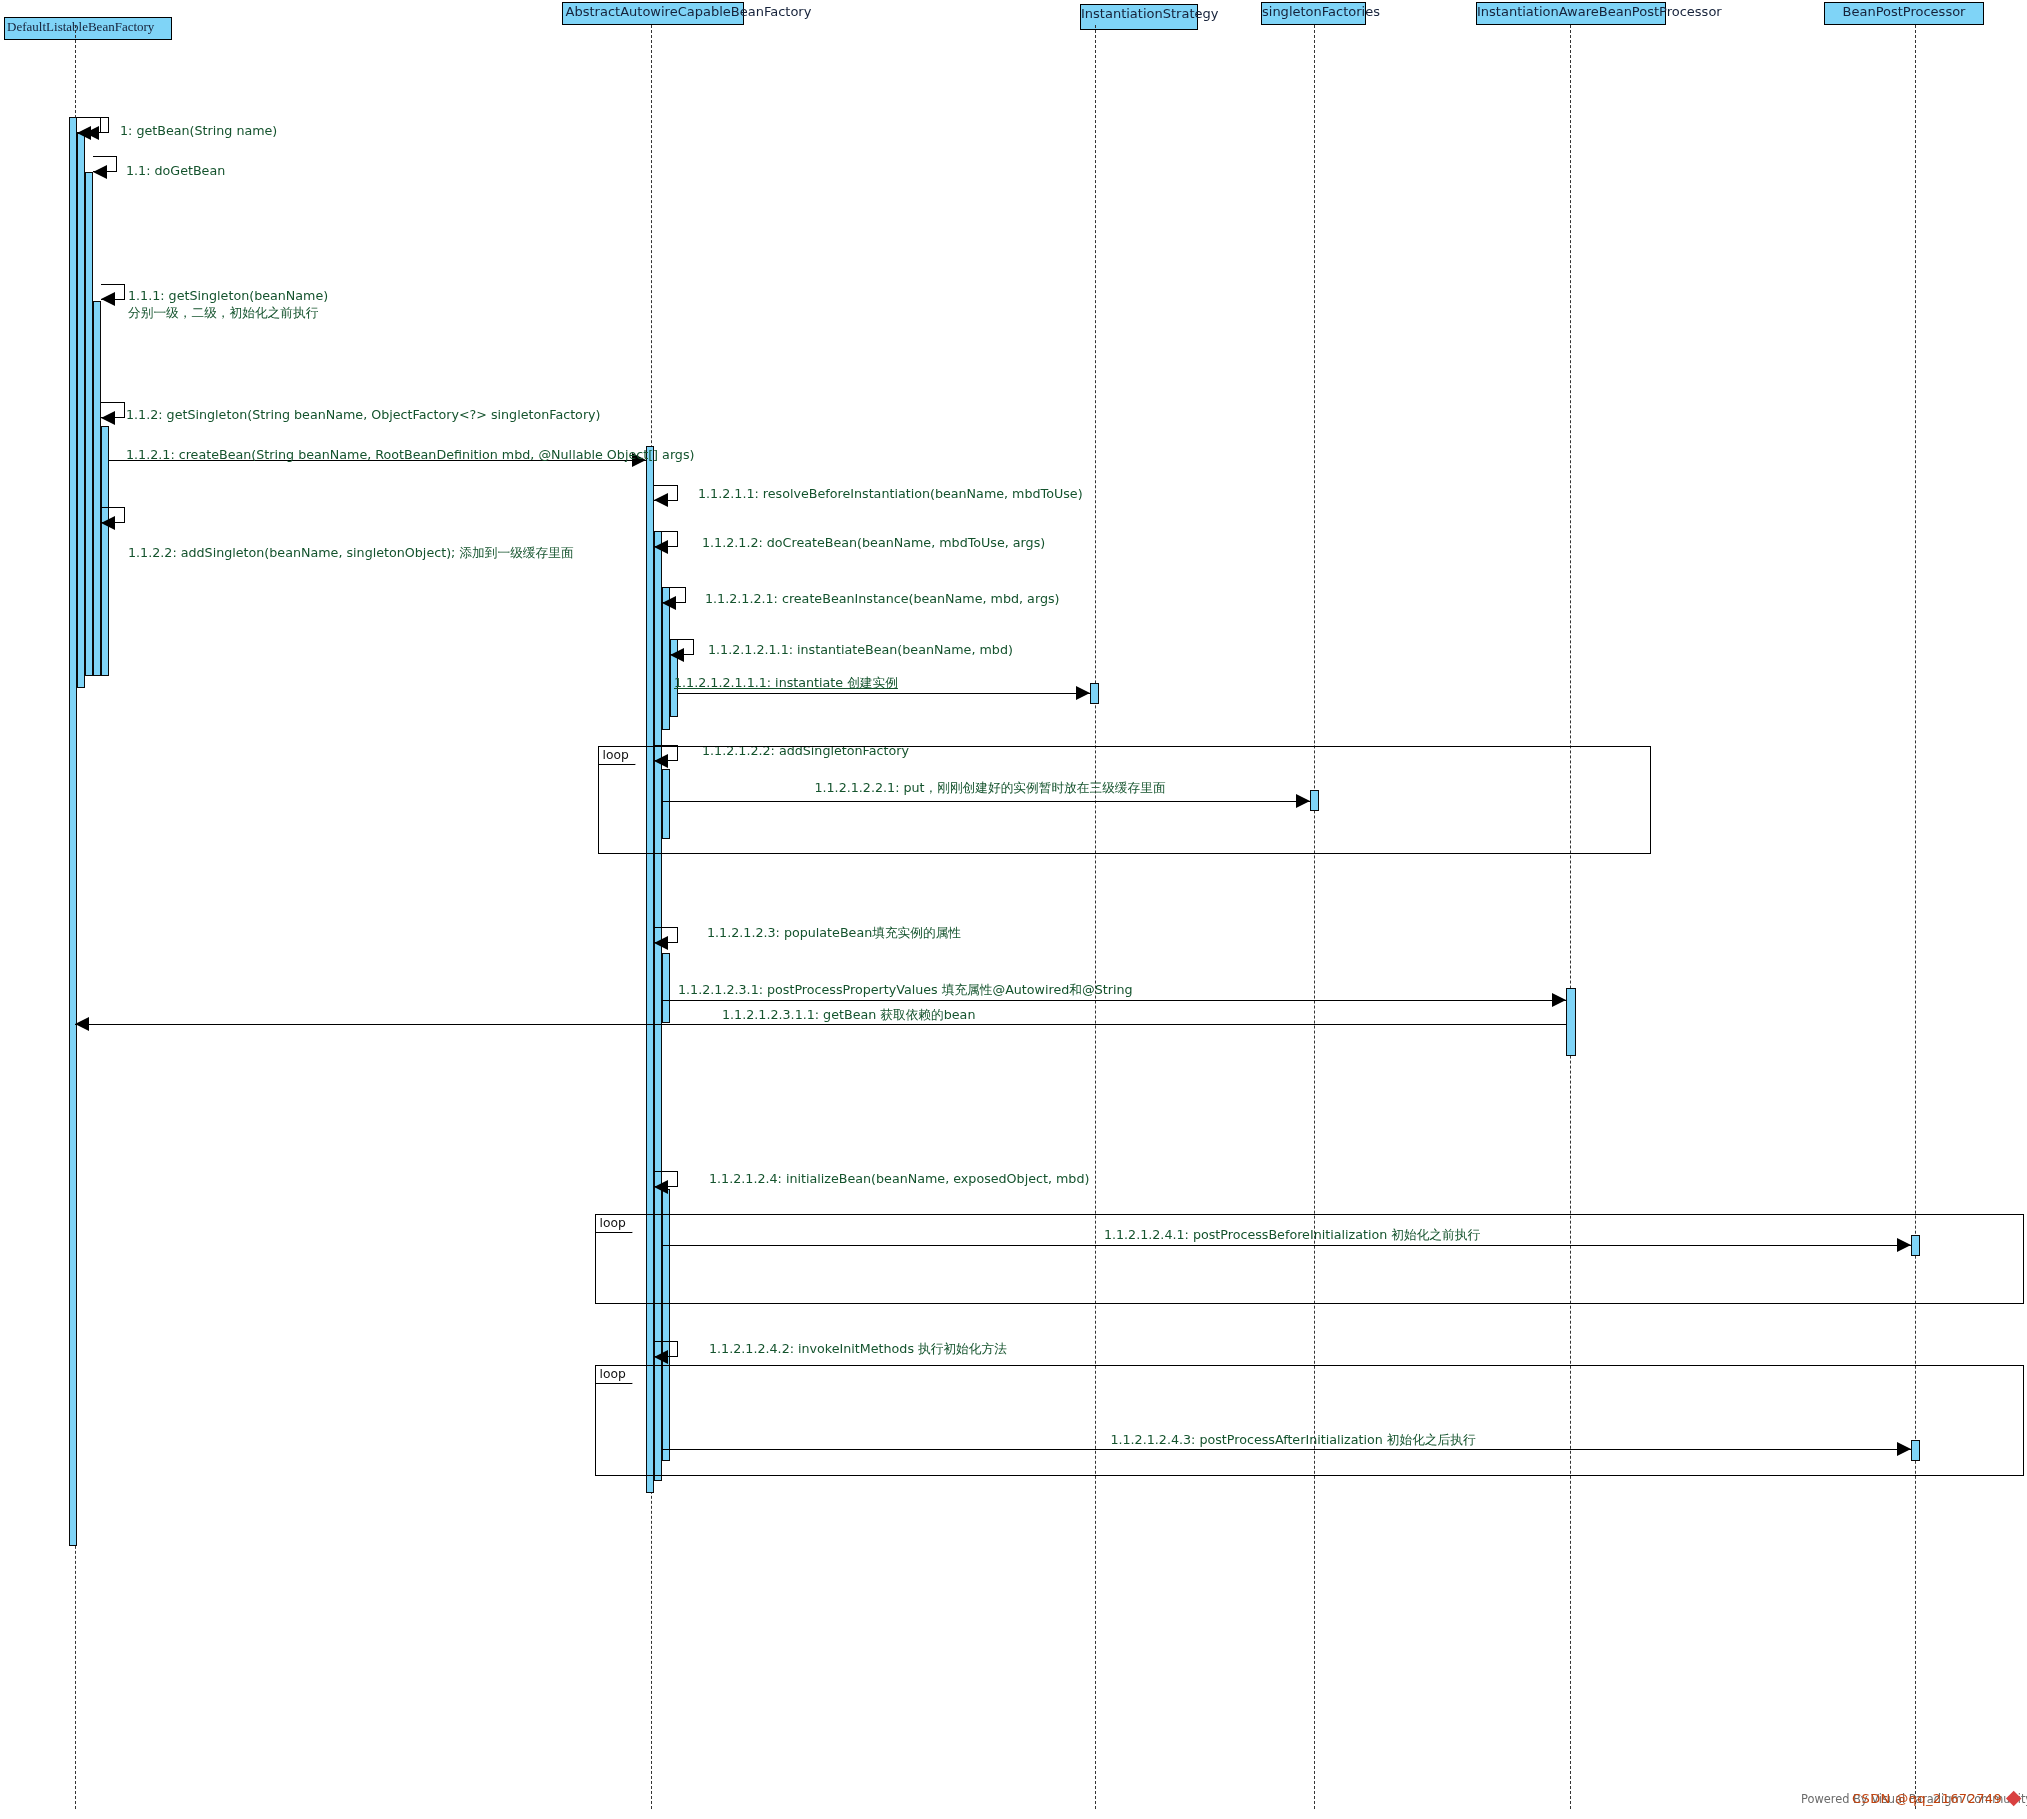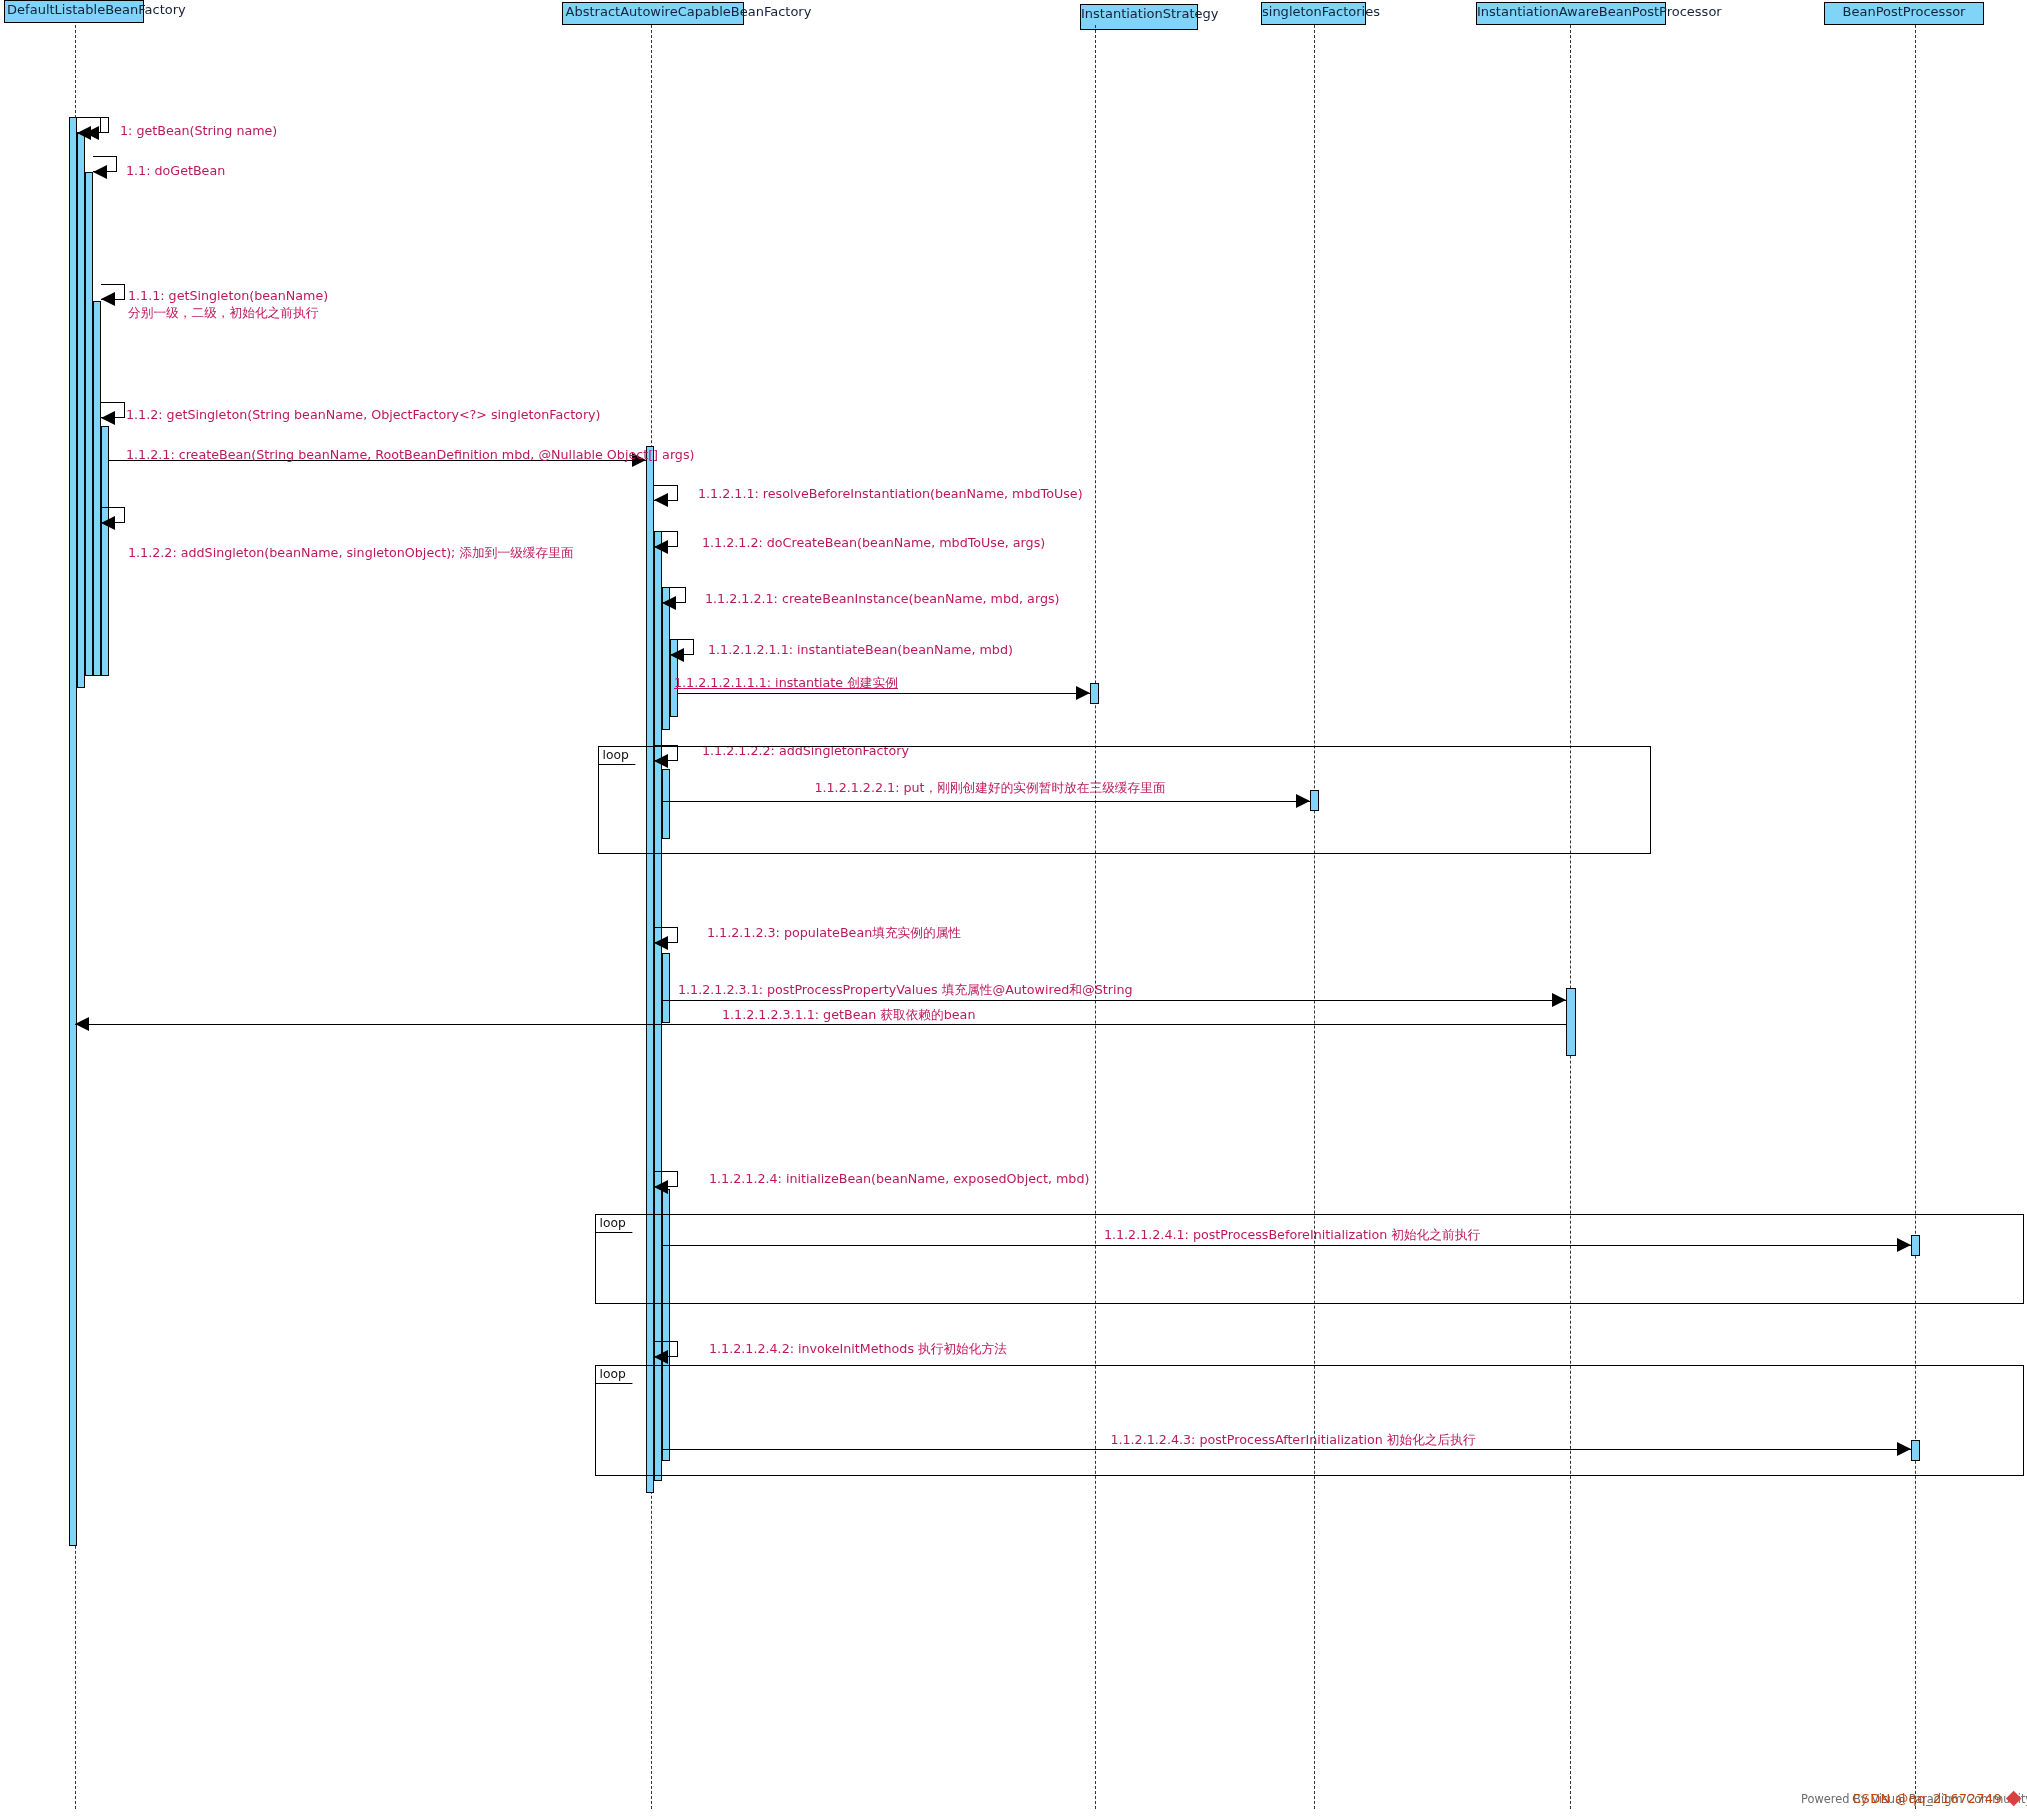--- a/index.html
+++ b/index.html
@@ -38,21 +38,21 @@
     box-sizing:border-box;
   }
   .msg-line{
     position:absolute;
     height:0;
     border-top:1.4px solid #000000;
   }
   .msg-label{
     position:absolute;
     font-size:12.7px;
-    color:#be185d;
+    color:#14532d;
     white-space:nowrap;
     line-height:1.35;
   }
   .msg-label.ctr{transform:translateX(-50%);}
   .arrow-right{
     position:absolute;
     width:0;height:0;
     border-top:7px solid transparent;
     border-bottom:7px solid transparent;
     border-left:14px solid #000000;
@@ -117,21 +117,21 @@
     position:absolute;
     width:11.4px;height:11.4px;
     background:#d94141;
     transform:rotate(45deg);
   }
 </style>
 </head>
 <body>
 
 <div id="canvas">
-    <div class="lifeline-head left-align" style="left: 3.5px; top: 0; width: 140px; height: 23px;"><span>DefaultListableBeanFactory</span></div>
+    <div class="lifeline-head left-align" style="left: 3.5px; top: 17px; width: 168px; height: 23px; font-family: Liberation Serif, serif;"><span>DefaultListableBeanFactory</span></div>
     <div class="lifeline-line" style="left: 75px; top: 24.6px; height: 1784px;"></div>
     <div class="lifeline-head left-align" style="left: 562px; top: 1.8px; width: 182px; height: 23px;"><span>AbstractAutowireCapableBeanFactory</span></div>
     <div class="lifeline-line" style="left: 651px; top: 24.6px; height: 1784px;"></div>
     <div class="lifeline-head" style="left: 1036px; top: 4px; width: 118px; height: 26px; margin-left: 44px;"><span>InstantiationStrategy</span></div>
     <div class="lifeline-line" style="left: 1095px; top: 24.6px; height: 1784px;"></div>
     <div class="lifeline-head" style="left: 1261px; top: 1.8px; width: 105px; height: 23px;"><span>singletonFactories</span></div>
     <div class="lifeline-line" style="left: 1314px; top: 24.6px; height: 1784px;"></div>
     <div class="lifeline-head" style="left: 1476px; top: 1.8px; width: 190px; height: 23px;"><span>InstantiationAwareBeanPostProcessor</span></div>
     <div class="lifeline-line" style="left: 1570px; top: 24.6px; height: 1784px;"></div>
     <div class="lifeline-head" style="left: 1824px; top: 1.8px; width: 160px; height: 23px;"><span>BeanPostProcessor</span></div>

